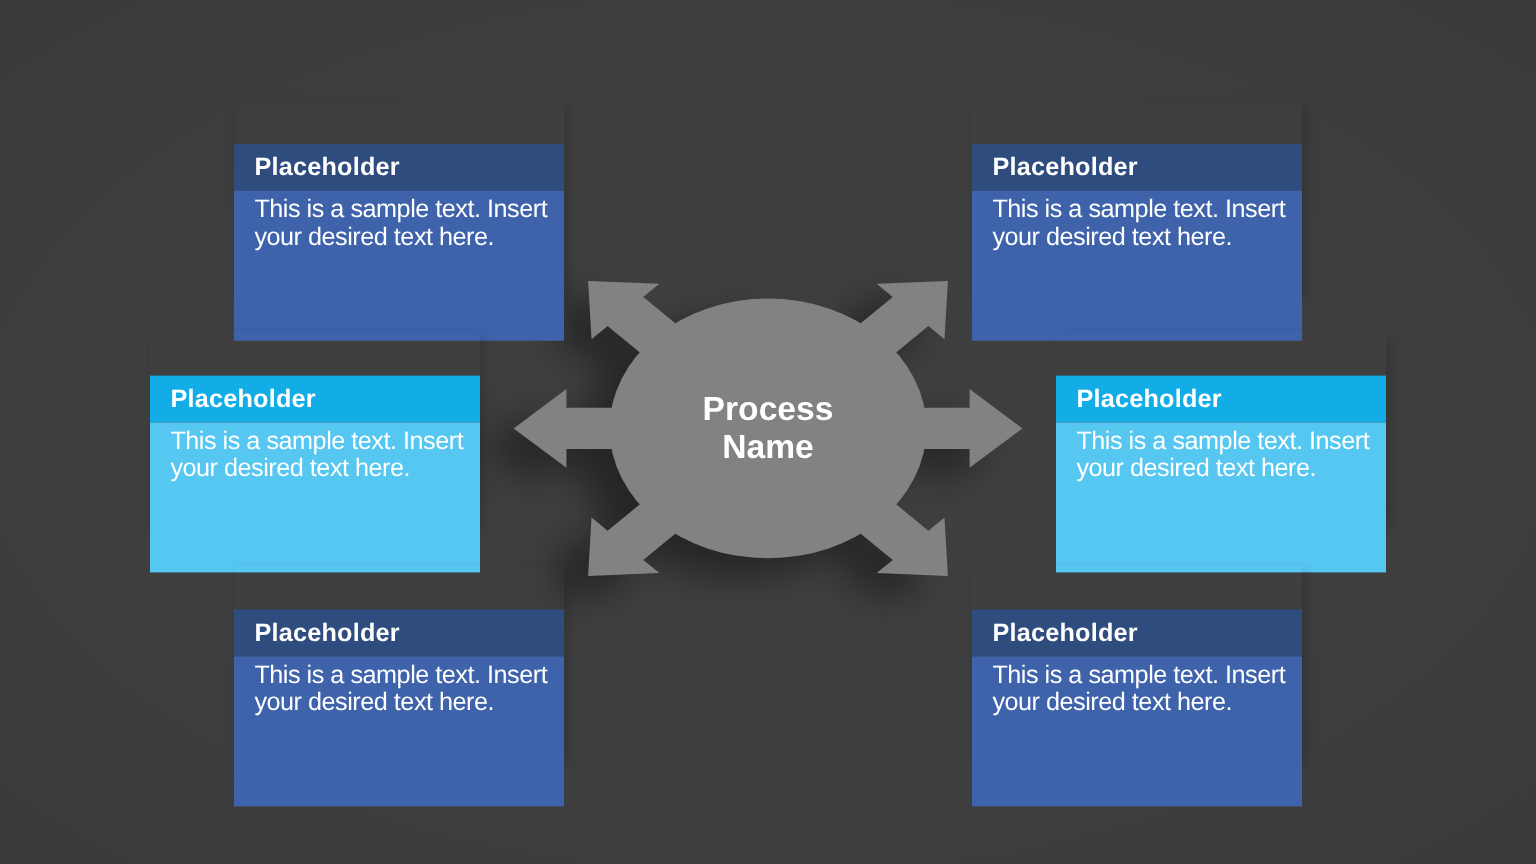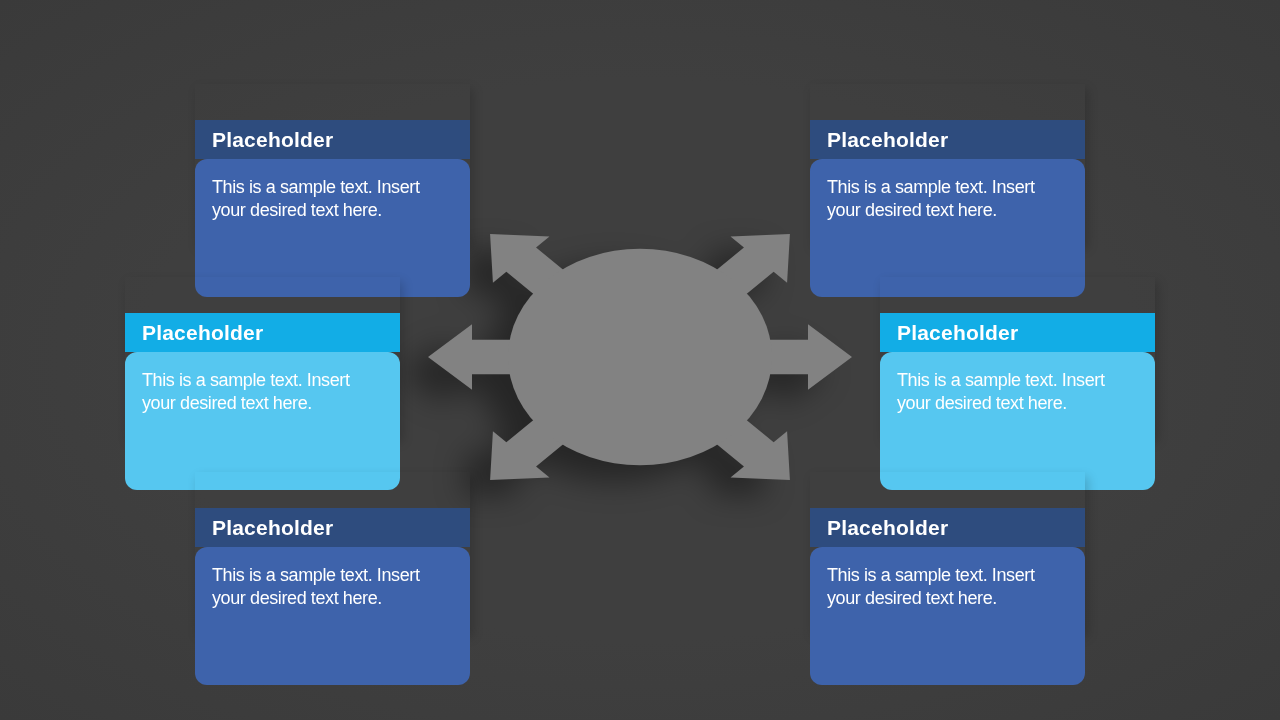--- a/index.html
+++ b/index.html
@@ -29,26 +29,25 @@
     align-items: center;
     padding-left: 17px;
     color: var(--text, #ffffff);
     font-size: 21px;
     font-weight: bold;
     letter-spacing: 0.2px;
     margin-top: 36px;
   }
   .box__body {
     height: 121px;
-    padding: 17px 13px 0 17px;
+    padding: 4px 13px 0 17px;
     color: var(--text, #ffffff);
-    font-size: 18px;
+    font-size: 21px;
     letter-spacing: -0.4px;
     line-height: 23px;
-    border-radius: 12px;
   }
   .box--navy .box__header { background: var(--navy-header, #2e4c7e); }
   .box--navy .box__body   { background: var(--navy-body, #3e63ab); }
   .box--cyan .box__header { background: var(--cyan-header, #12ade6); }
   .box--cyan .box__body   { background: var(--cyan-body, #56c7f0); }
 
   
   .hub-svg {
     position: absolute;
     left: 390px;
@@ -82,20 +81,21 @@
     <g transform="translate(250,167) scale(1,0.82)" style="fill: var(--hub-gray, #828282);">
       <polygon points="55,-21 168,-21 168,-40 212,0 168,40 168,21 55,21"></polygon>
       <polygon transform="rotate(180)" points="55,-21 168,-21 168,-40 212,0 168,40 168,21 55,21"></polygon>
       <polygon transform="rotate(-45)" points="55,-21 168,-21 168,-40 212,0 168,40 168,21 55,21"></polygon>
       <polygon transform="rotate(-135)" points="55,-21 168,-21 168,-40 212,0 168,40 168,21 55,21"></polygon>
       <polygon transform="rotate(45)" points="55,-21 168,-21 168,-40 212,0 168,40 168,21 55,21"></polygon>
       <polygon transform="rotate(135)" points="55,-21 168,-21 168,-40 212,0 168,40 168,21 55,21"></polygon>
       <circle cx="0" cy="0" r="132"></circle>
     </g>
   </svg>
+  <div class="hub-label">Process Name</div>
 
   <div class="box box--navy" style="left:195px; top:84px;">
     <div class="box__header">Placeholder</div>
     <div class="box__body">This is a sample text. Insert your desired text here.</div>
   </div>
 
   <div class="box box--navy" style="left:810px; top:84px;">
     <div class="box__header">Placeholder</div>
     <div class="box__body">This is a sample text. Insert your desired text here.</div>
   </div>

